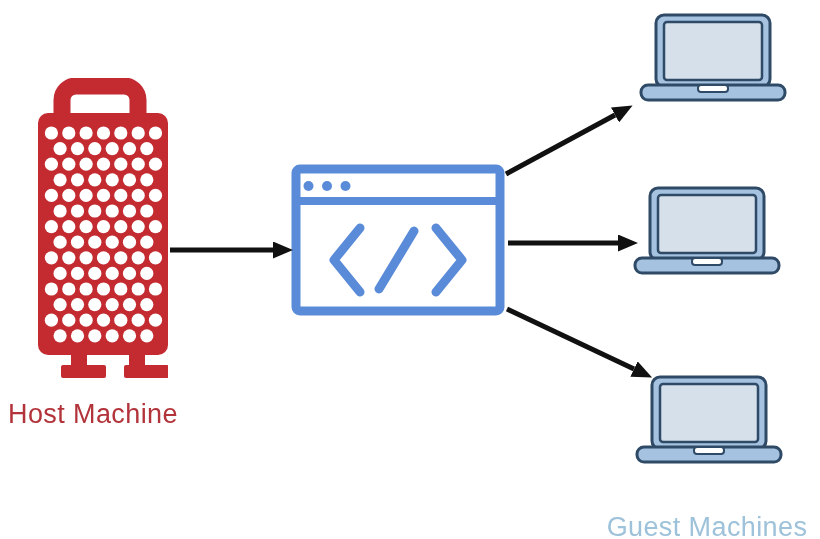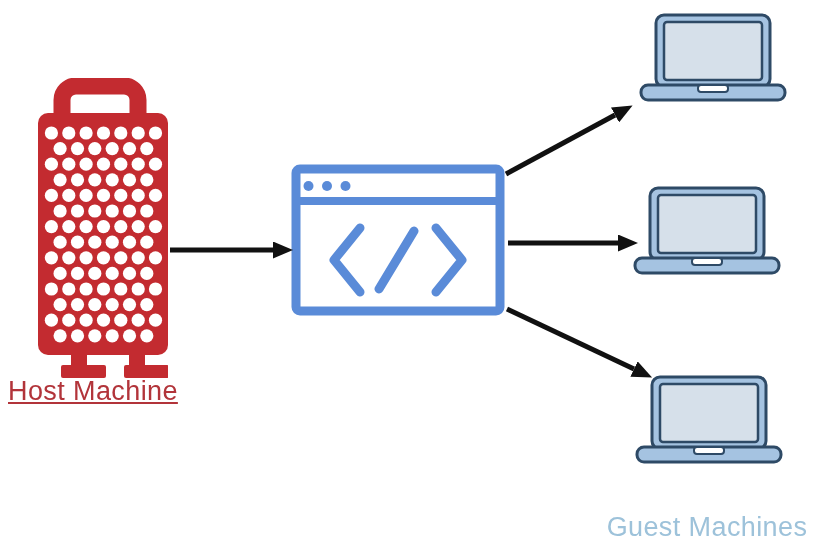--- a/index.html
+++ b/index.html
@@ -14,21 +14,21 @@
   .abs { position: absolute; }
 
   
   .node-label {
     position: absolute;
     font-size: 27px;
     font-weight: 500;
     letter-spacing: 0.4px;
     white-space: nowrap;
   }
-  .label-host  { left: 8px;  top: 376px; color: var(--host-label-color, #b2343a); text-decoration: underline; }
+  .label-host  { left: 8px;  top: 399px; color: var(--host-label-color, #b2343a); }
   .label-hyper { left: 295px; top: 399px; width: 210px; text-align: center;
                  color: var(--hypervisor-label-color, #6c95da); }
   .label-guest { left: 597px; top: 512px; width: 220px; text-align: center;
                  color: var(--guest-label-color, #9dc2da); }
 
   
   .grater-fill   { fill: var(--grater-red, #c32b30); }
   .grater-stroke { fill: none; stroke: var(--grater-red, #c32b30); stroke-width: 17; }
   #grater-holes circle { fill: #ffffff; }
 

